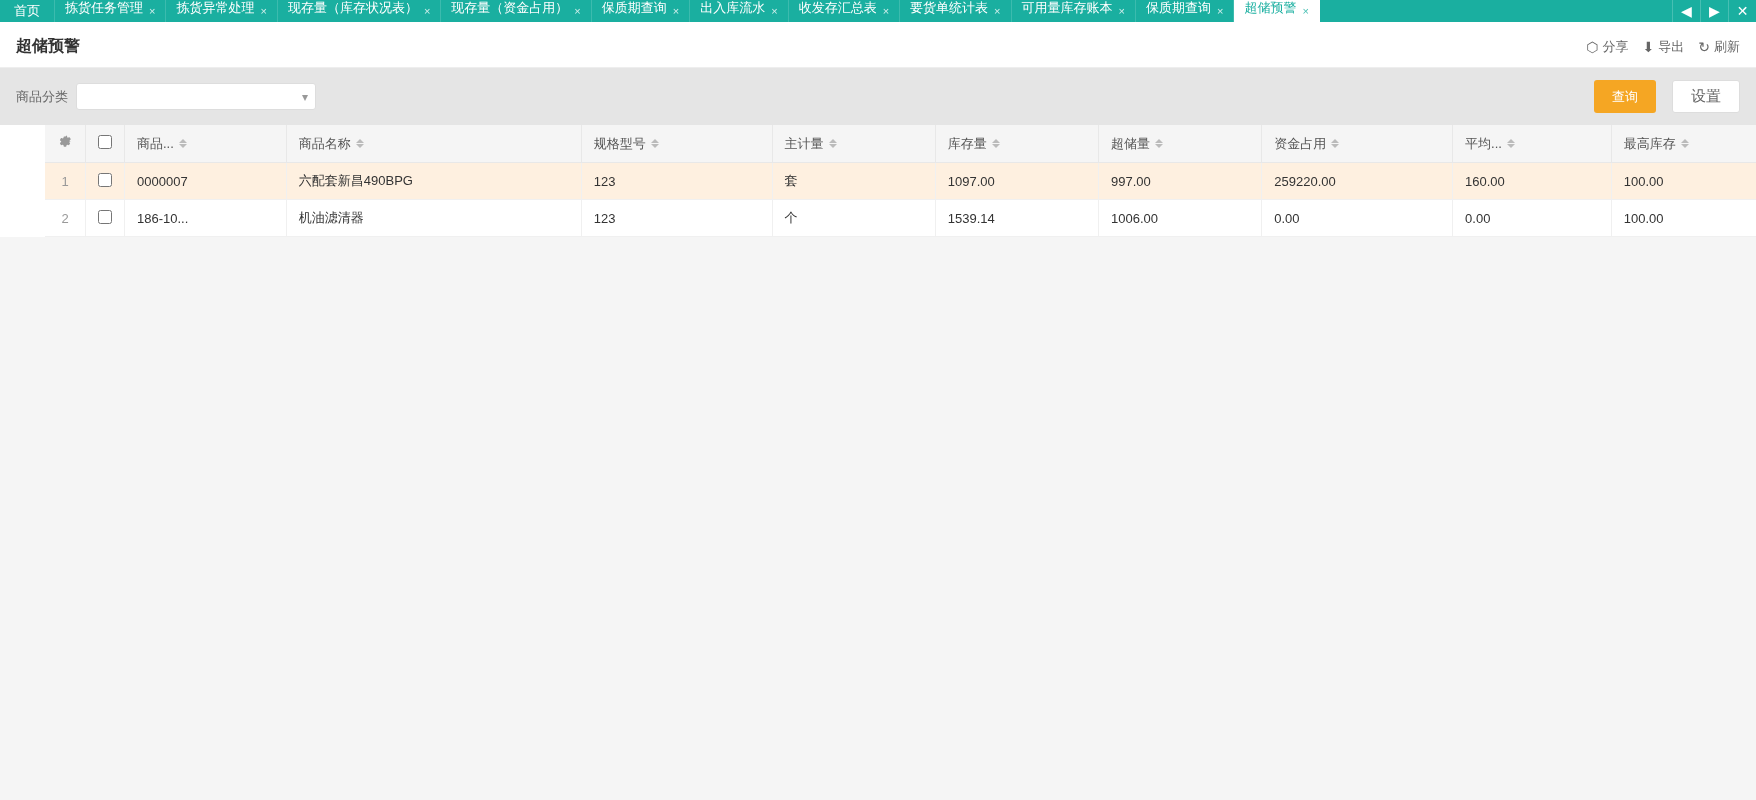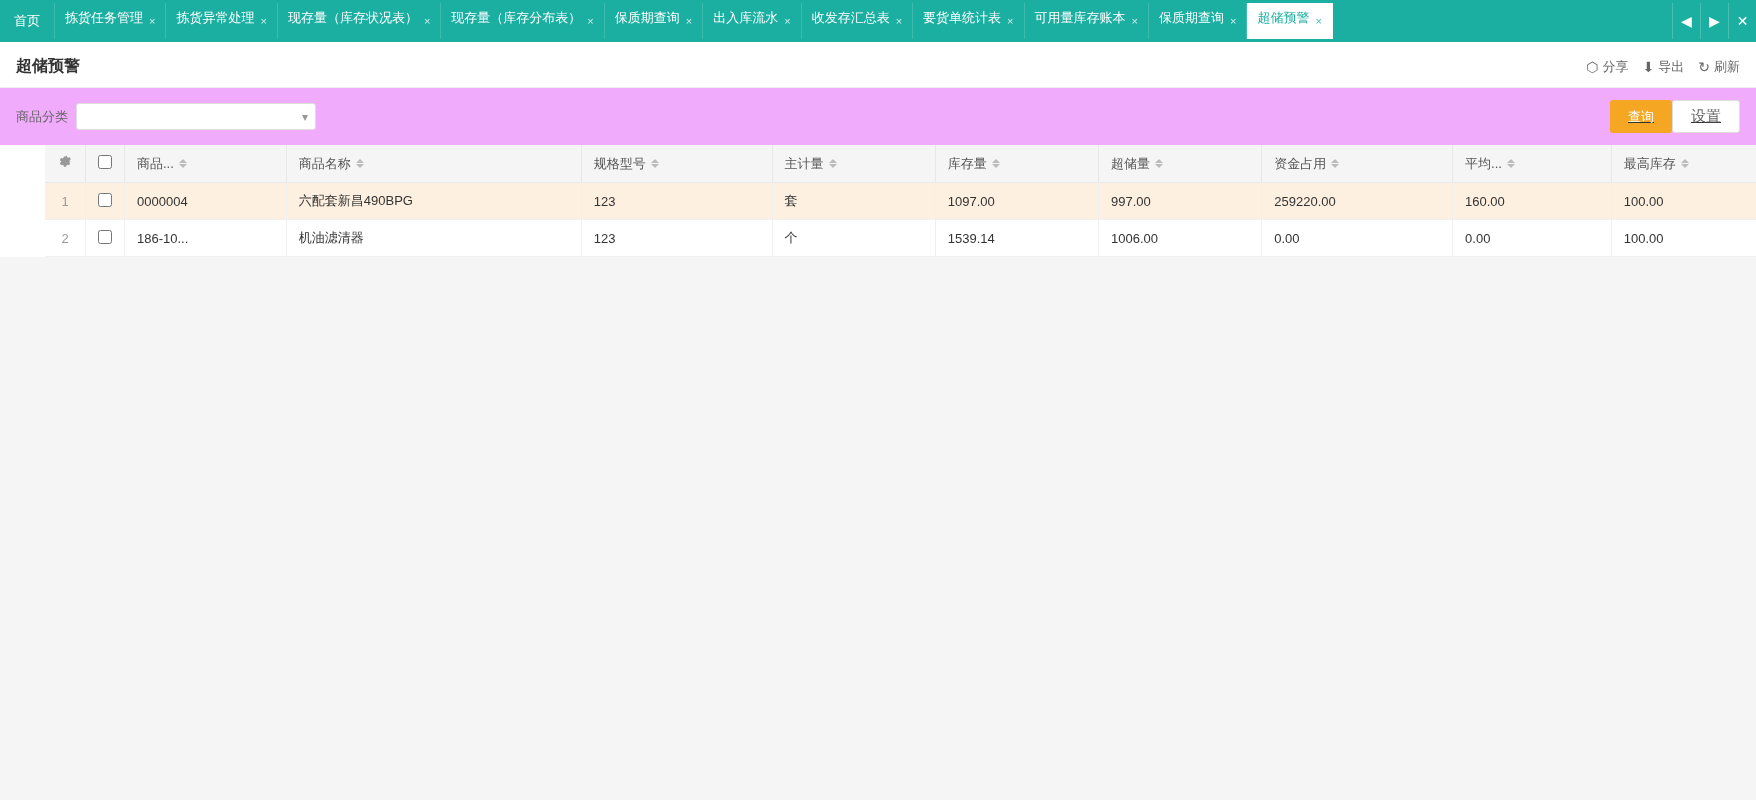--- a/index.html
+++ b/index.html
@@ -3,21 +3,21 @@
   <meta charset="utf-8">
   <style>
     * { margin: 0; padding: 0; box-sizing: border-box; }
     body { font-family: 'Microsoft YaHei', Arial, sans-serif; font-size: 13px; background: #f5f5f5; color: #333; overflow-x: hidden; }
 
     
     .top-nav {
       background: #1aafa0;
       display: flex;
       align-items: center;
-      height: 42px;
+      height: 22px;
       padding: 0;
       overflow: hidden;
       white-space: nowrap;
     }
     .nav-item {
       color: #fff;
       padding: 12px 10px;
       height: 36px;
       display: inline-flex;
       align-items: flex-end;
@@ -96,21 +96,21 @@
       font-size: 13px;
     }
     .action-icon { font-size: 14px; }
 
     
     .filter-row {
       display: flex;
       align-items: center;
       padding: 12px 16px;
       gap: 20px;
-      background: #f0abfc;
+      background: #e5e5e5;
     }
     .filter-group {
       display: flex;
       align-items: center;
       gap: 8px;
     }
     .filter-label {
       color: #666;
       font-size: 13px;
       white-space: nowrap;
@@ -137,22 +137,21 @@
       right: 8px;
       top: 50%;
       transform: translateY(-50%);
       color: #999;
       pointer-events: none;
       font-size: 12px;
     }
     .filter-actions {
       margin-left: auto;
       display: flex;
-      gap: 0;
-      text-decoration: underline;
+      gap: 16px;
     }
     .btn-query {
       background: #f5a623;
       color: #fff;
       border: none;
       border-radius: 3px;
       padding: 6px 18px;
       font-size: 13px;
       cursor: pointer;
     }
@@ -270,21 +269,21 @@
   </div>
   <div class="nav-item">
     <span>拣货异常处理</span>
     <span class="close-x">×</span>
   </div>
   <div class="nav-item">
     <span>现存量（库存状况表）</span>
     <span class="close-x">×</span>
   </div>
   <div class="nav-item">
-    <span>现存量（库存分布表）</span>
+    <span>现存量（资金占用）</span>
     <span class="close-x">×</span>
   </div>
   <div class="nav-item">
     <span>保质期查询</span>
     <span class="close-x">×</span>
   </div>
   <div class="nav-item">
     <span>出入库流水</span>
     <span class="close-x">×</span>
   </div>
@@ -447,21 +446,21 @@
             </span>
           </th>
         </tr>
       </thead>
       <tbody id="table-body">
       <tr class="highlighted">
       <td class="row-num">1</td>
       <td class="checkbox-cell">
         <input type="checkbox" style="">
       </td>
-      <td>0000004</td>
+      <td>0000007</td>
       <td>六配套新昌490BPG</td>
       <td>123</td>
       <td>套</td>
       <td>1097.00</td>
       <td>997.00</td>
       <td>259220.00</td>
       <td>160.00</td>
       <td>100.00</td>
     </tr>
           <tr>

